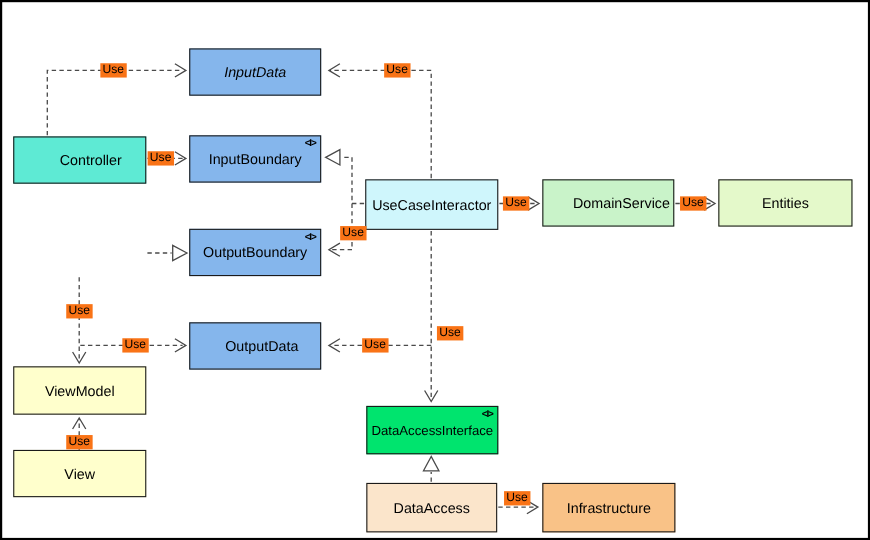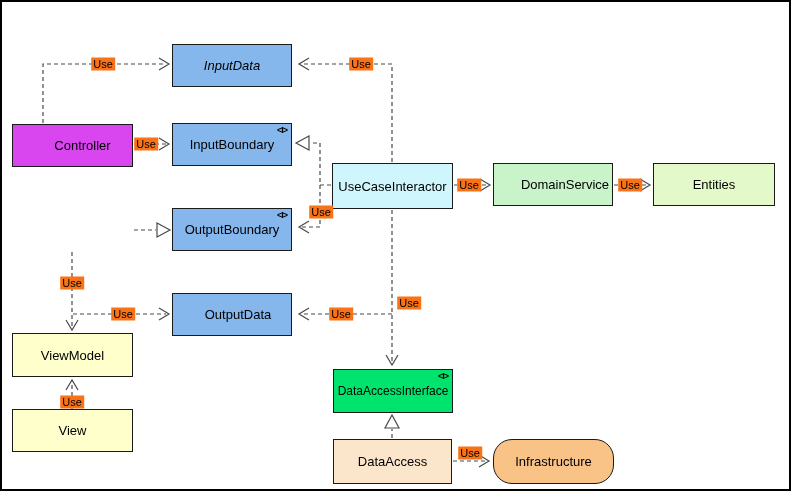--- a/index.html
+++ b/index.html
@@ -139,21 +139,21 @@
       <path d="M390,436 L390,427" stroke-dasharray="4,3"></path>
       <polygon points="390,413 383,426 397,426" fill="#ffffff"></polygon>
     </g>
 
     <g>
       <path d="M451,459 L484,459" stroke-dasharray="4,3"></path>
       <polyline points="477,453 487,459 477,465"></polyline>
     </g>
   </svg>
 
-  <div class="node n-controller" style="background: #d946ef; padding-left: 20px;">
+  <div class="node n-controller" style="background: #5eead4; padding-left: 20px;">
     <span class="node-label">Controller</span>
   </div>
   <div class="node n-view-model" style="background: rgb(255, 255, 204);">
     <span class="node-label">ViewModel</span>
   </div>
   <div class="node n-view" style="background: rgb(255, 255, 204);">
     <span class="node-label">View</span>
   </div>
   <div class="node n-input-data" style="background: rgb(133, 182, 236);">
     <span class="node-label">InputData</span>
@@ -178,21 +178,21 @@
   <div class="node n-entities" style="background: rgb(228, 249, 202);">
     <span class="node-label">Entities</span>
   </div>
   <div class="node n-data-access-interface" style="background: rgb(0, 228, 110);">
     <span class="stereotype">&lt;I&gt;</span>
     <span class="node-label">DataAccessInterface</span>
   </div>
   <div class="node n-data-access" style="background: rgb(251, 229, 203);">
     <span class="node-label">DataAccess</span>
   </div>
-  <div class="node n-infrastructure" style="background: rgb(249, 194, 135); border-radius: 19px;">
+  <div class="node n-infrastructure" style="background: rgb(249, 194, 135);">
     <span class="node-label">Infrastructure</span>
   </div>
 
   <span class="use-label l-e1">Use</span>
   <span class="use-label l-e2">Use</span>
   <span class="use-label l-e4">Use</span>
   <span class="use-label l-e5">Use</span>
   <span class="use-label l-e6">Use</span>
   <span class="use-label l-e7">Use</span>
   <span class="use-label l-e9">Use</span>

